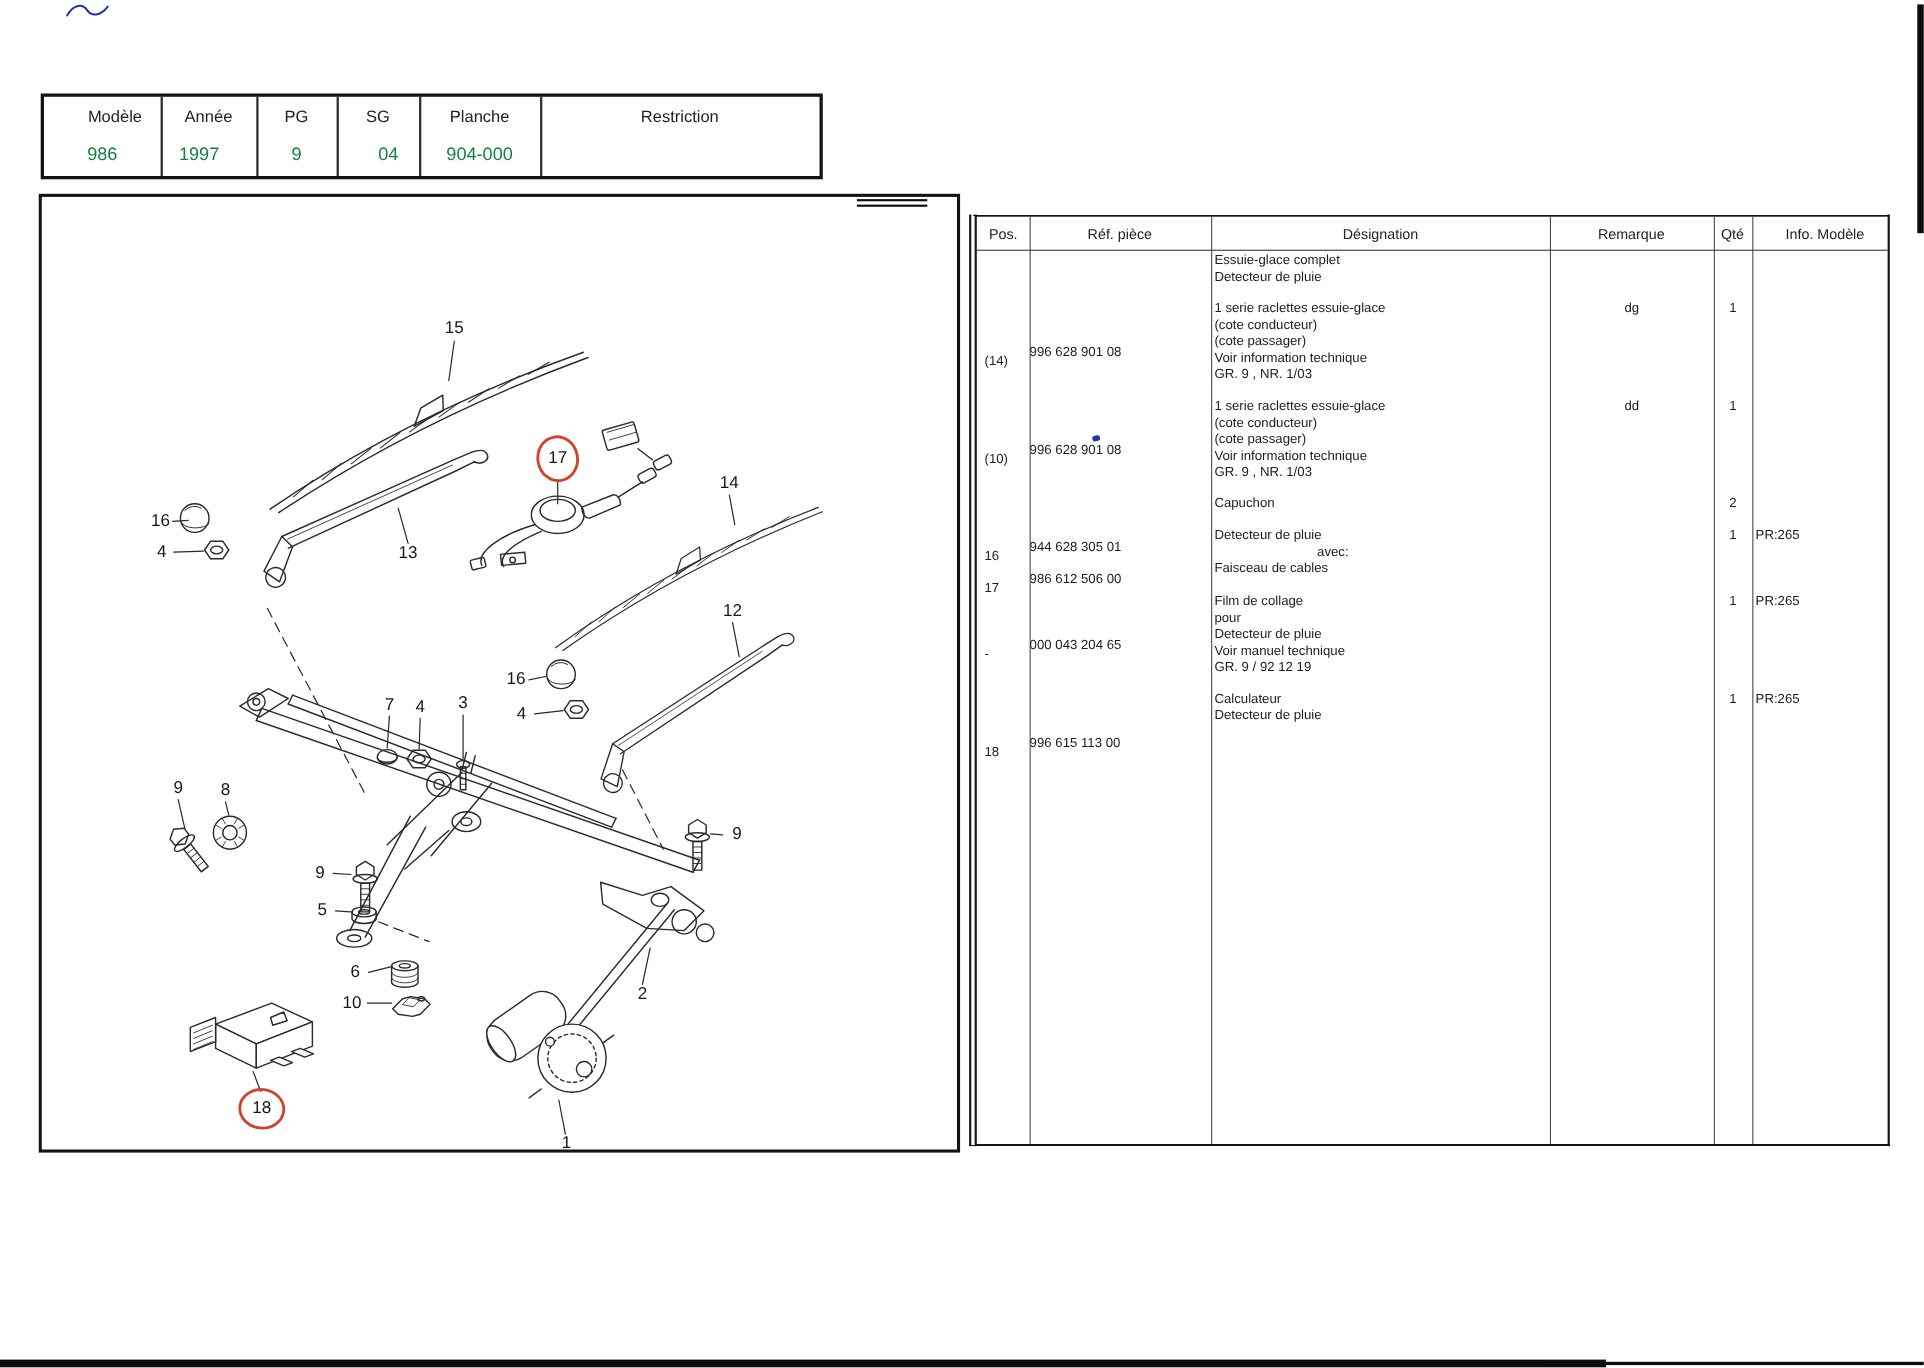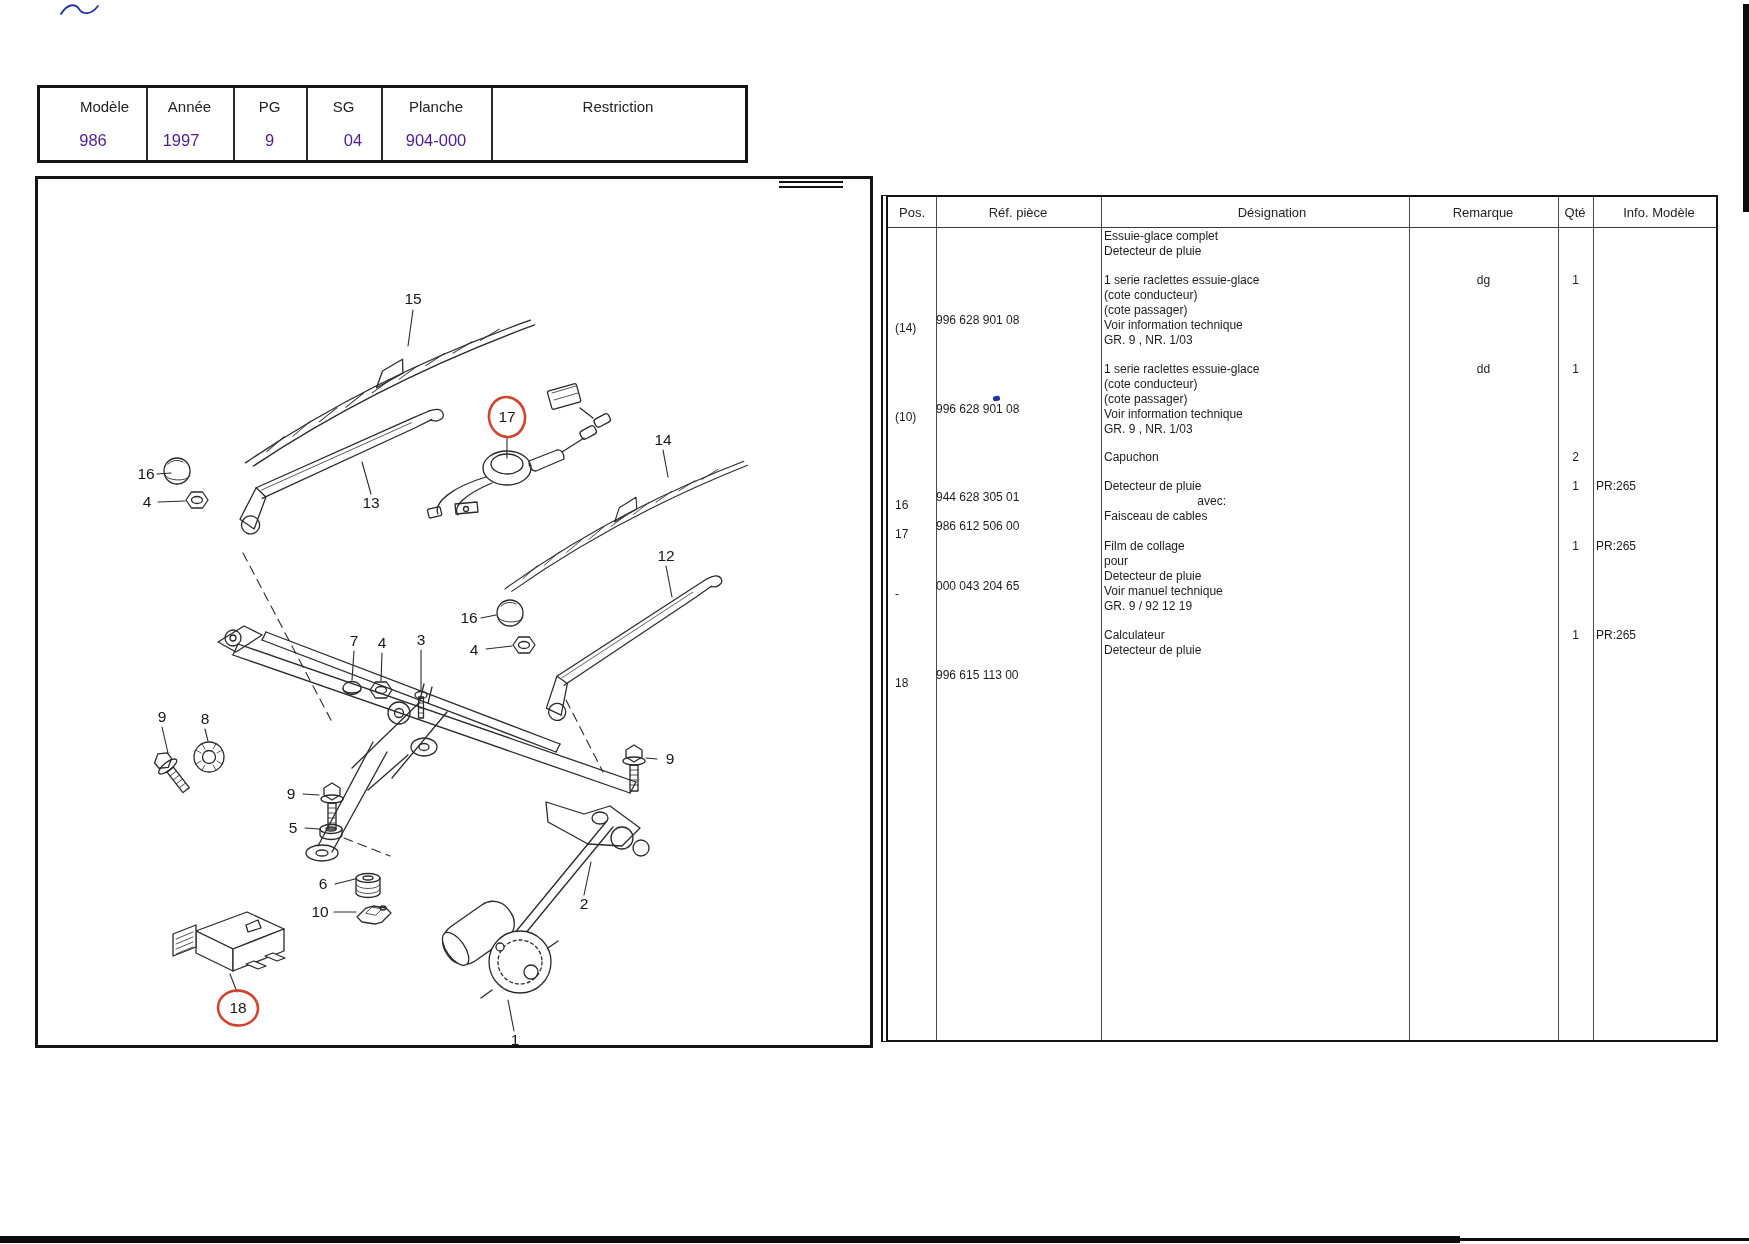--- a/index.html
+++ b/index.html
@@ -2,21 +2,21 @@
 <html><head>
 <meta charset="utf-8">
 <style>
   html,body{margin:0;padding:0;background:#e8e8e8;}
   #page{position:relative;width:1749px;height:1244px;background:#ffffff;overflow:hidden;
         font-family:"Liberation Sans","DejaVu Sans",sans-serif;color:#1f1f1f;}
   
   #veh{position:absolute;left:37px;top:85px;width:711px;height:78px;border:3px solid #141414;box-sizing:border-box;}
   .veh-div{position:absolute;top:0;bottom:0;width:2px;background:#2a2a2a;}
   .veh-label{position:absolute;top:10px;font-size:15px;text-align:center;color:#222;}
-  .veh-value{position:absolute;top:43px;font-size:16.5px;text-align:center;color:#4c1d95;}
+  .veh-value{position:absolute;top:43px;font-size:16.5px;text-align:center;color:#15803d;}
   
   #diagram-panel{position:absolute;left:35px;top:176px;width:838px;height:872px;}
   #diagram-panel svg{position:absolute;left:0;top:0;}
   .plabel{position:absolute;transform:translate(-50%,-50%);font-size:15.5px;color:#161616;white-space:nowrap;}
   
   #parts{position:absolute;left:881px;top:195px;width:837px;height:847px;border:2.5px solid #141414;border-left:7px double #141414;box-sizing:border-box;}
   .pt-vdiv{position:absolute;top:0;bottom:0;width:1.4px;background:#4a4a4a;}
   .pt-hline{position:absolute;left:0;right:0;top:30px;height:1.4px;background:#3a3a3a;}
   .pt-head{position:absolute;top:8px;font-size:13px;color:#222;text-align:right;transform:translateX(-50%);white-space:nowrap;}
   .pt-row{position:absolute;left:0;right:0;height:0;}
@@ -300,21 +300,21 @@
   <div id="parts">
     <div class="pt-vdiv" style="left:48px"></div>
     <div class="pt-vdiv" style="left:213px"></div>
     <div class="pt-vdiv" style="left:521px"></div>
     <div class="pt-vdiv" style="left:670px"></div>
     <div class="pt-vdiv" style="left:705px"></div>
     <div class="pt-hline"></div>
 
     <div class="pt-head" style="left:24px">Pos.</div>
     <div class="pt-head" style="left:130px">Réf. pièce</div>
-    <div class="pt-head" style="left:384px">Désignation</div>
+    <div class="pt-head" style="left:367px">Désignation</div>
     <div class="pt-head" style="left:595px">Remarque</div>
     <div class="pt-head" style="left:687px">Qté</div>
     <div class="pt-head" style="left:771px">Info. Modèle</div>
 
     <div class="pt-row" style="top:32px">
       <span class="c-pos"></span>
       <span class="c-ref"></span>
       <span class="c-des">Essuie-glace complet
 Detecteur de pluie</span>
       <span class="c-rem"></span>

